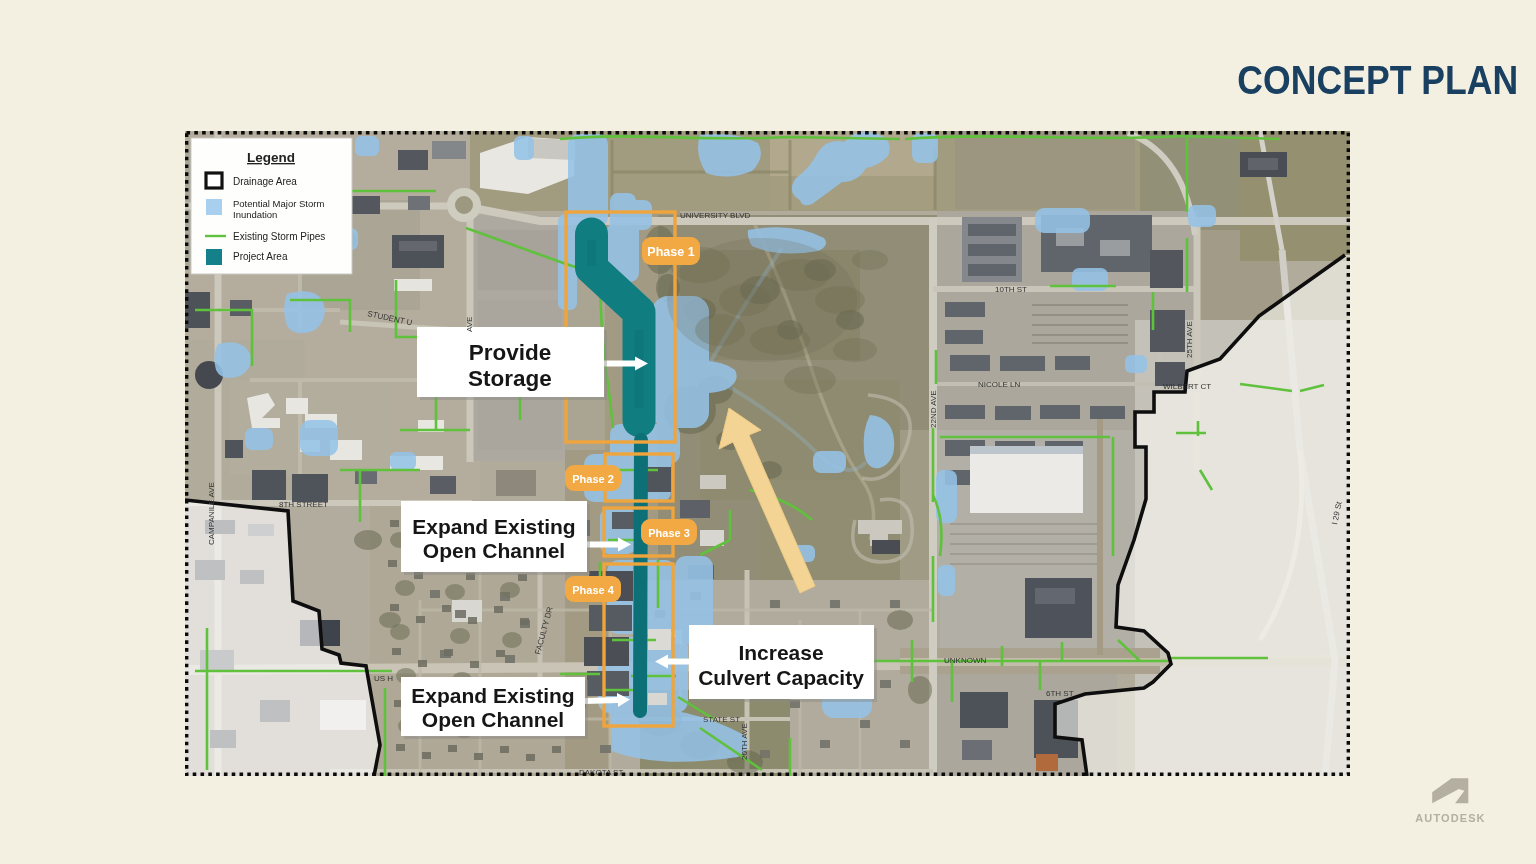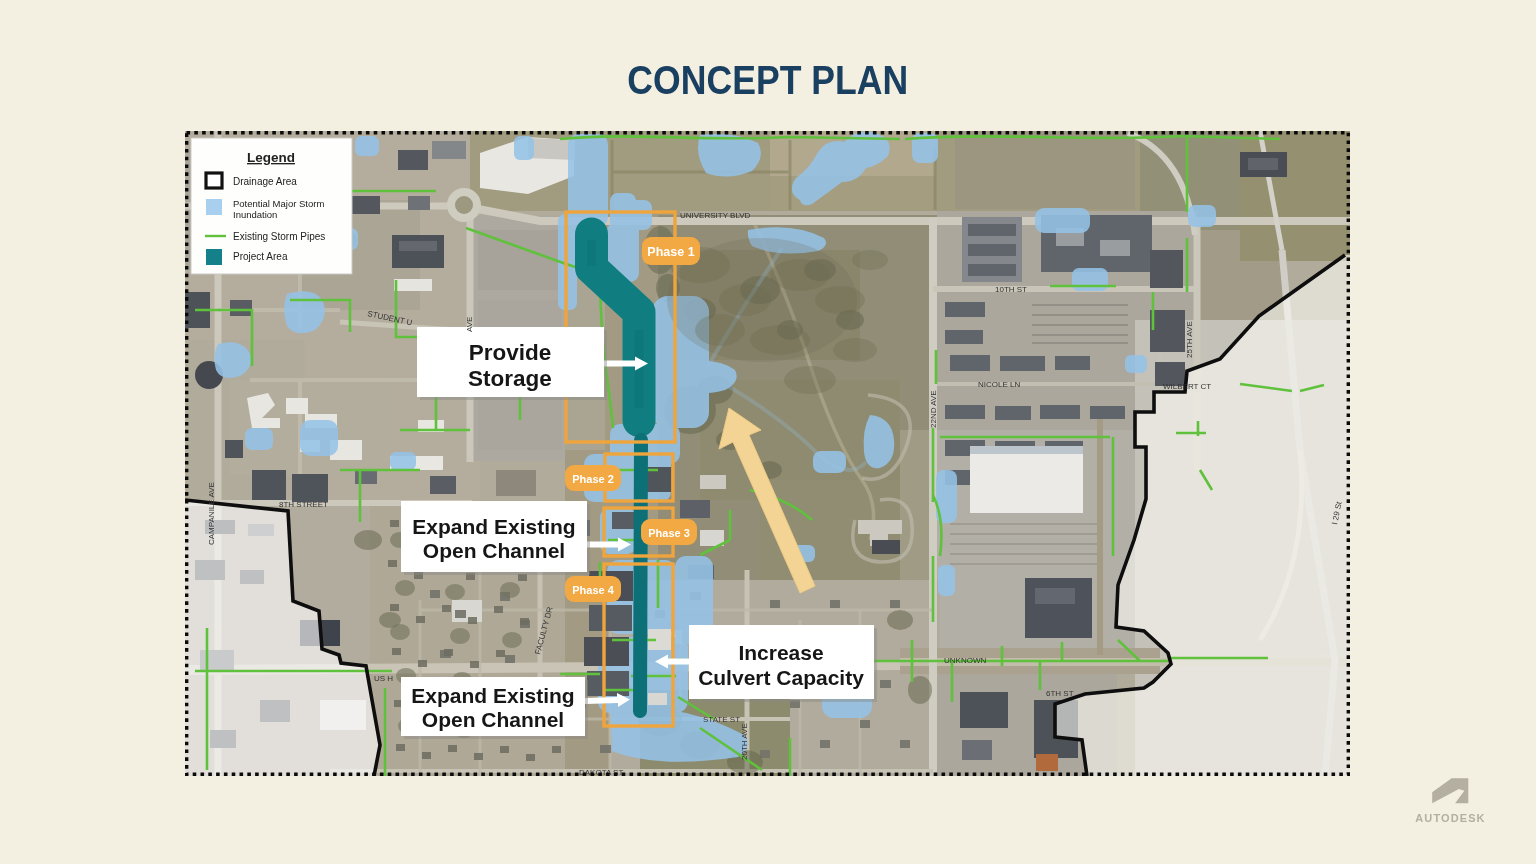--- a/index.html
+++ b/index.html
@@ -1,16 +1,16 @@
 <!DOCTYPE html>
 <html><head>
 <meta charset="utf-8">
 <style>
   html,body{margin:0;padding:0;width:1536px;height:864px;background:#f3efe1;font-family:"Liberation Sans",sans-serif;overflow:hidden}
-  .title{position:absolute;left:0;top:58px;width:1536px;text-align:center;font-size:40px;font-weight:bold;color:#1a4061}
+  .title{position:absolute;left:0;top:58px;width:1536px;text-align:right;font-size:40px;font-weight:bold;color:#1a4061}
   .title span{display:inline-block;transform:scaleX(0.89)}
   .mapwrap{position:absolute;left:185px;top:131px;width:1165px;height:645px}
 </style>
 </head>
 <body>
 
 <div class="title"><span>CONCEPT PLAN</span></div>
 
 <div class="mapwrap">
 <svg width="1165" height="645" viewBox="185 131 1165 645">

